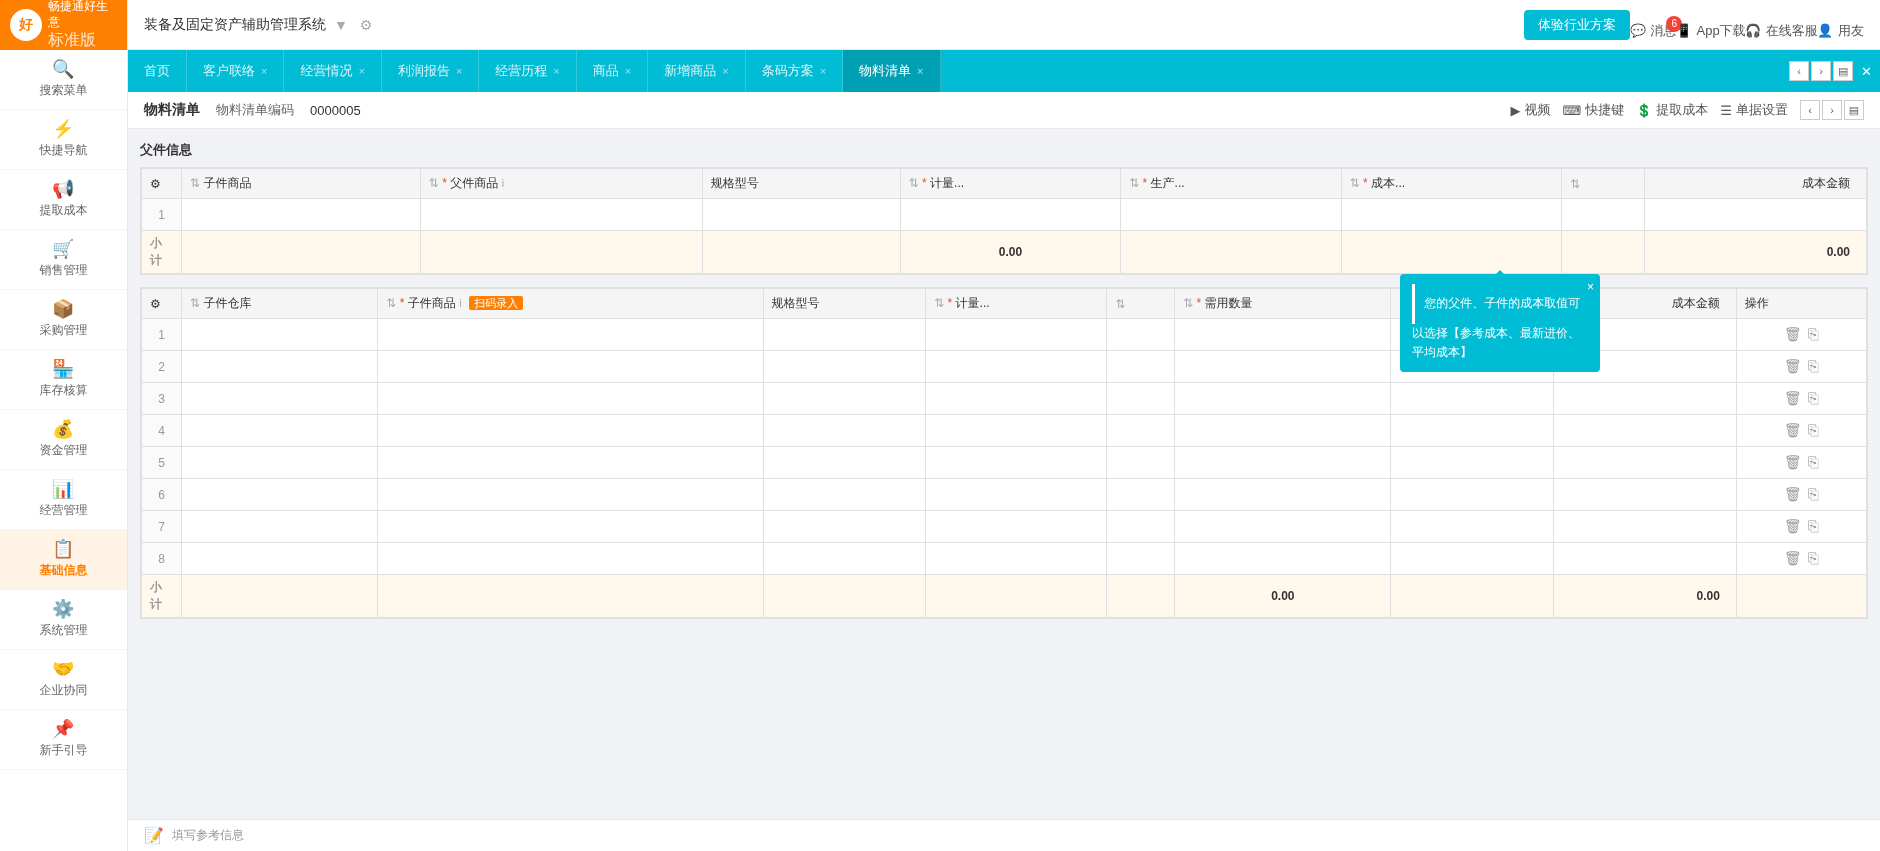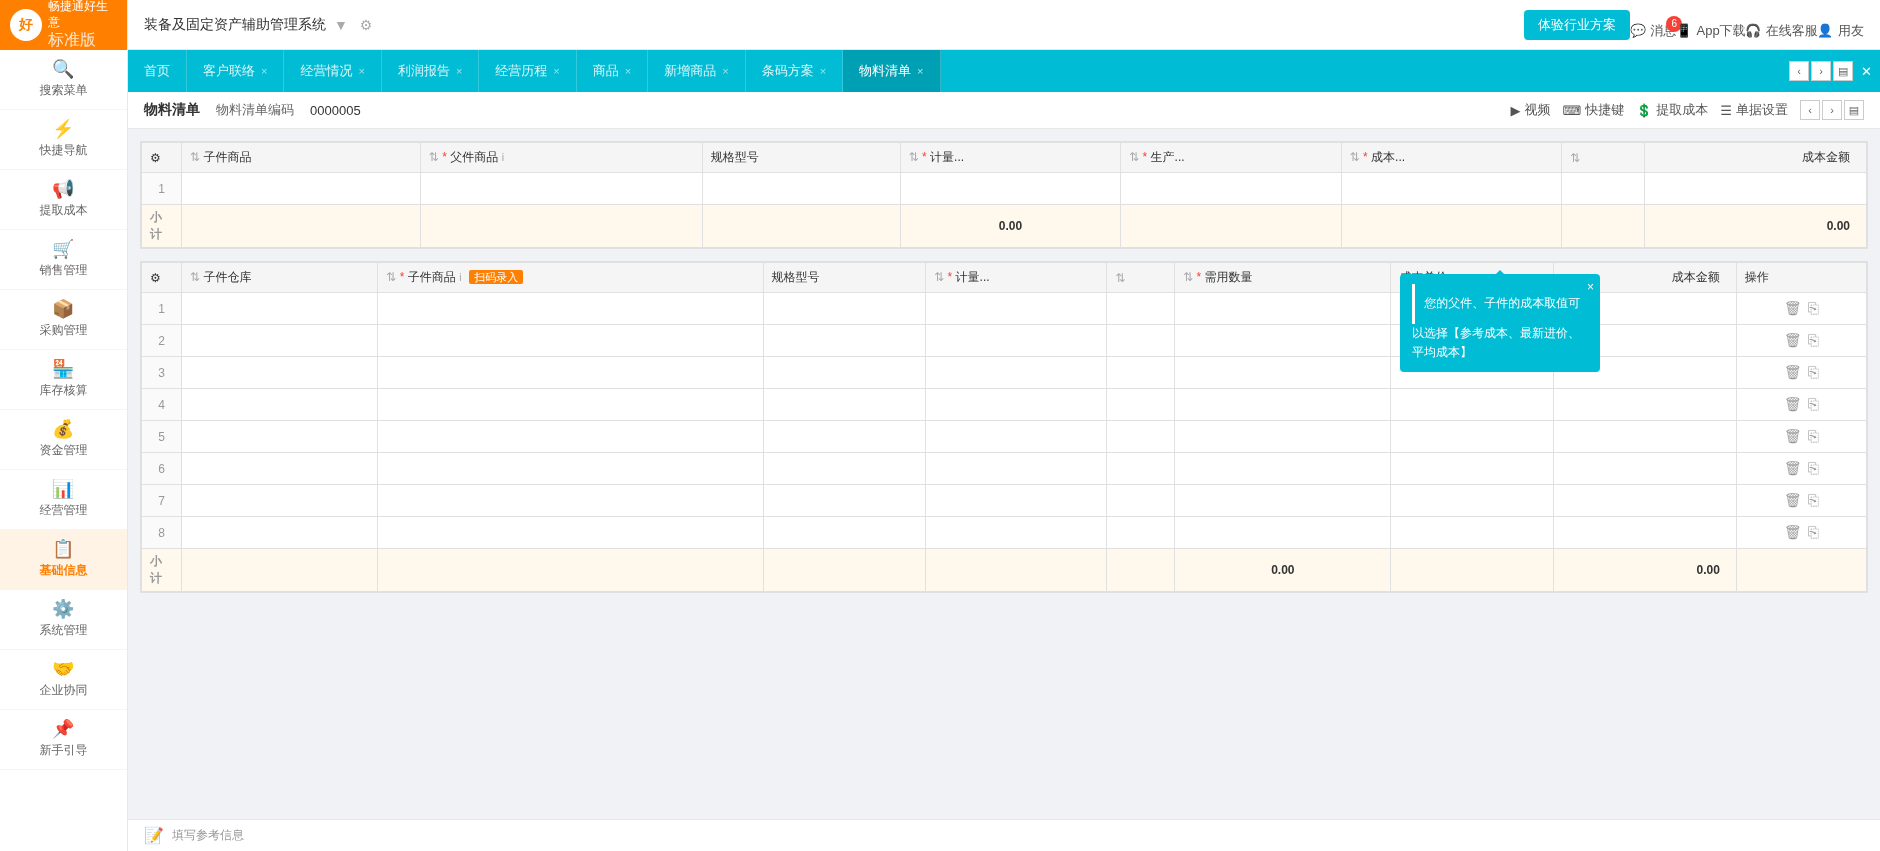--- a/index.html
+++ b/index.html
@@ -520,20 +520,21 @@
     </div>
 
     <div class="form-area" style="position:relative;">
 
       <div class="tooltip-box">
         <span class="tooltip-close">×</span>
         <span style="display:inline-block; width:3px; height:40px; background:#fff; vertical-align:middle; margin-right:6px;"></span>
         <span>您的父件、子件的成本取值可以选择【参考成本、最新进价、平均成本】</span>
       </div>
 
+      <div class="section-header">父件信息</div>
       <div class="table-wrapper">
         <table class="data-table">
           <thead>
             <tr>
               <th class="settings-col">⚙</th>
               <th>
                 <span style="color:#aaa;">⇅</span>
                 <span>子件商品</span>
               </th>
               <th>

